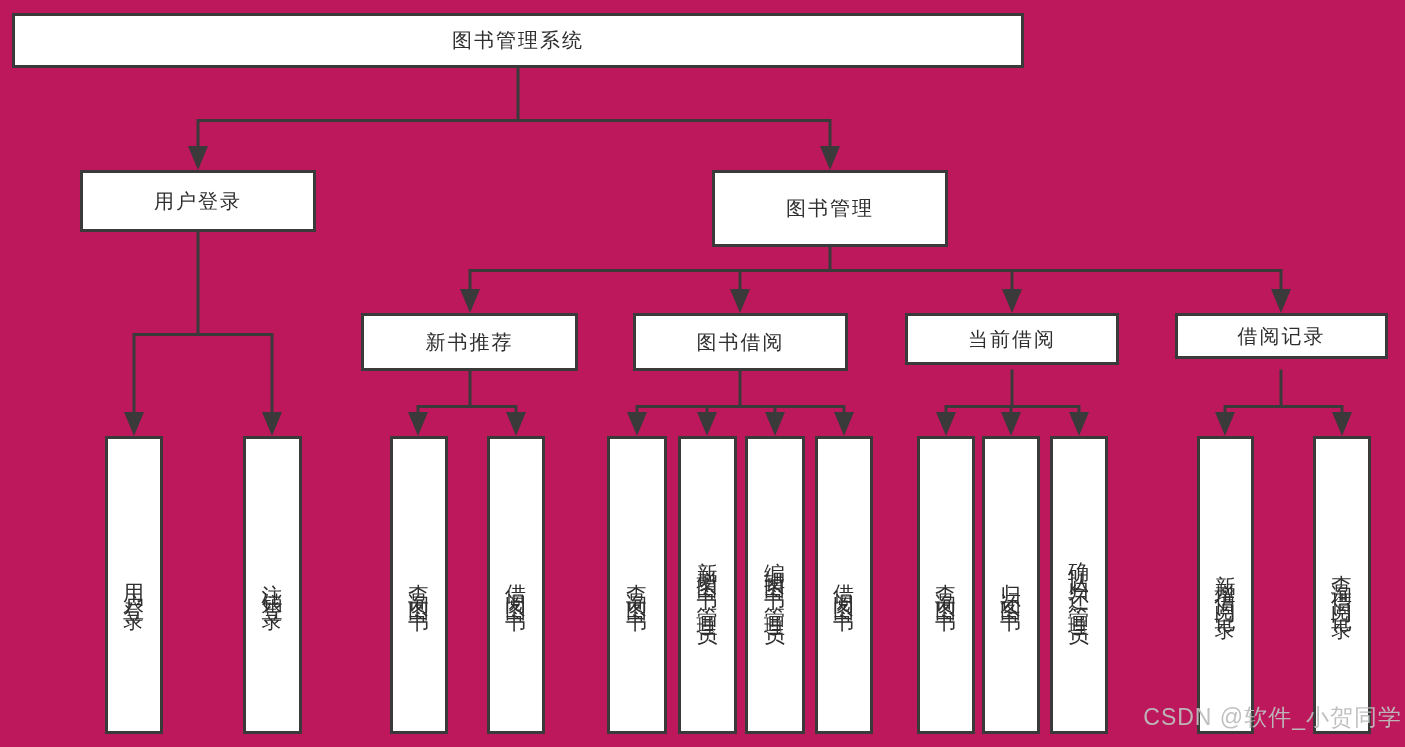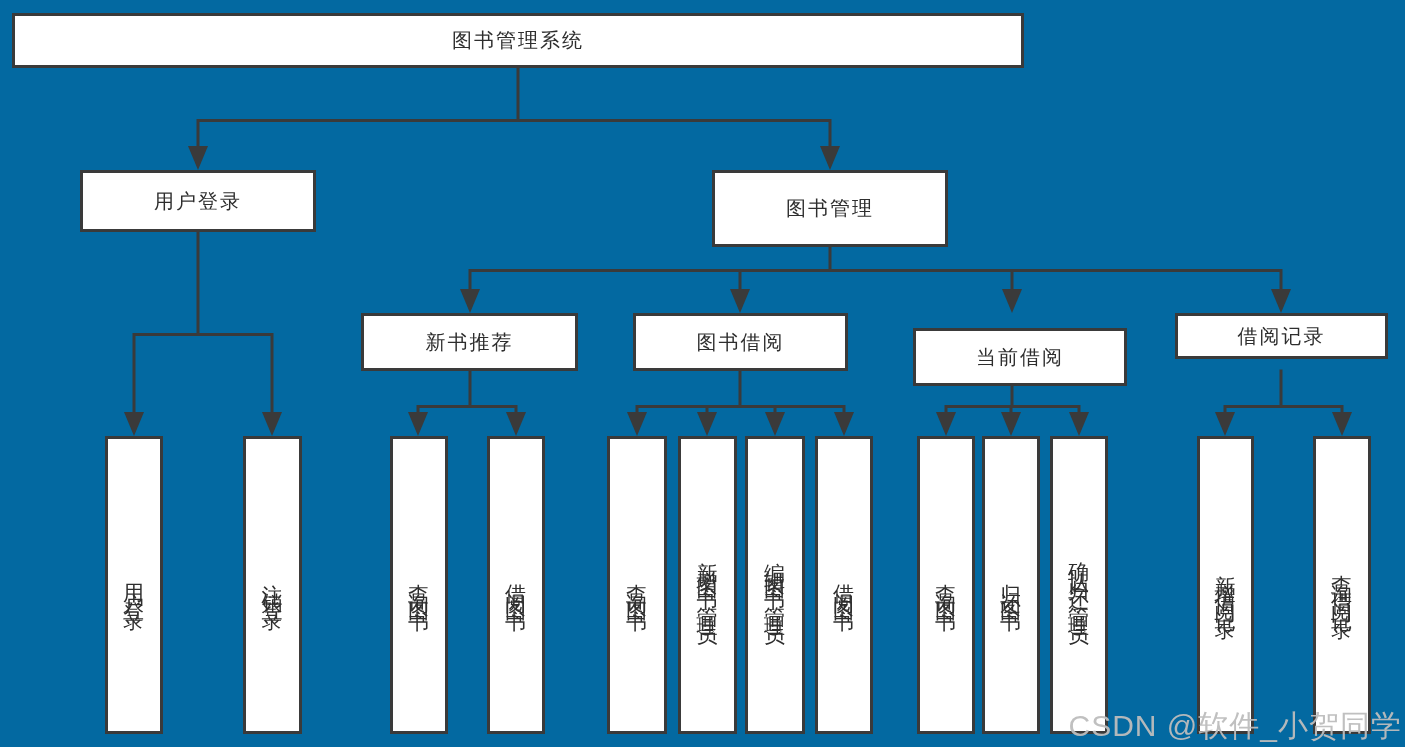--- a/index.html
+++ b/index.html
@@ -1,20 +1,20 @@
 <!DOCTYPE html>
 <html><head>
 <meta charset="utf-8">
 <style>
   html, body { margin: 0; padding: 0; background: #ffffff; }
   #canvas {
     position: relative;
     width: 1405px;
     height: 747px;
-    background: #0369a1;
+    background: #be185d;
     font-family: "Liberation Sans", sans-serif;
     overflow: hidden;
   }
   #wires { position: absolute; left: 0; top: 0; width: 1405px; height: 747px; }
   .node {
     position: absolute;
     box-sizing: border-box;
     border: 3px solid #3a3a3a;
     background: #ffffff;
     display: flex;
@@ -37,22 +37,22 @@
     text-orientation: mixed;
     color: #2e2e2e;
     font-size: 21px;
     letter-spacing: 9px;
     line-height: 1;
     z-index: 2;
   }
   #watermark {
     position: absolute;
     right: 3px;
-    bottom: 0;
-    font-size: 30px;
+    bottom: 14px;
+    font-size: 23px;
     letter-spacing: 1px;
     color: #bdbdbd;
     opacity: 0.95;
     z-index: 5;
     white-space: nowrap;
   }
 </style>
 </head>
 <body>
 
@@ -101,21 +101,21 @@
     </g>
   </svg>
 
   <div class="node" style="left:12px; top:13px; width:1012px; height:55px;">图书管理系统</div>
 
   <div class="node" style="left:80px; top:170px; width:236px; height:62px;">用户登录</div>
   <div class="node" style="left:712px; top:170px; width:236px; height:77px;">图书管理</div>
 
   <div class="node" style="left:633px; top:313px; width:215px; height:58px;">图书借阅</div>
   <div class="node" style="left:361px; top:313px; width:217px; height:58px;">新书推荐</div>
-  <div class="node" style="left:905px; top:328px; width:214px; height:58px;margin-left:8px;">当前借阅</div>
+  <div class="node" style="left:905px; top:313px; width:214px; height:52px;">当前借阅</div>
   <div class="node" style="left:1175px; top:313px; width:213px; height:46px;">借阅记录</div>
 
   <div class="leaf" style="left:105px; top:436px; width:58px; height:298px;">用户登录</div>
   <div class="leaf" style="left:243px; top:436px; width:59px; height:298px;">注销登录</div>
 
   <div class="leaf" style="left:390px; top:436px; width:58px; height:298px;">查询图书</div>
   <div class="leaf" style="left:487px; top:436px; width:58px; height:298px;">借阅图书</div>
 
   <div class="leaf" style="left:607px; top:436px; width:60px; height:298px;">查询图书</div>
   <div class="leaf" style="left:678px; top:436px; width:59px; height:298px;">新增图书（管理员）</div>

